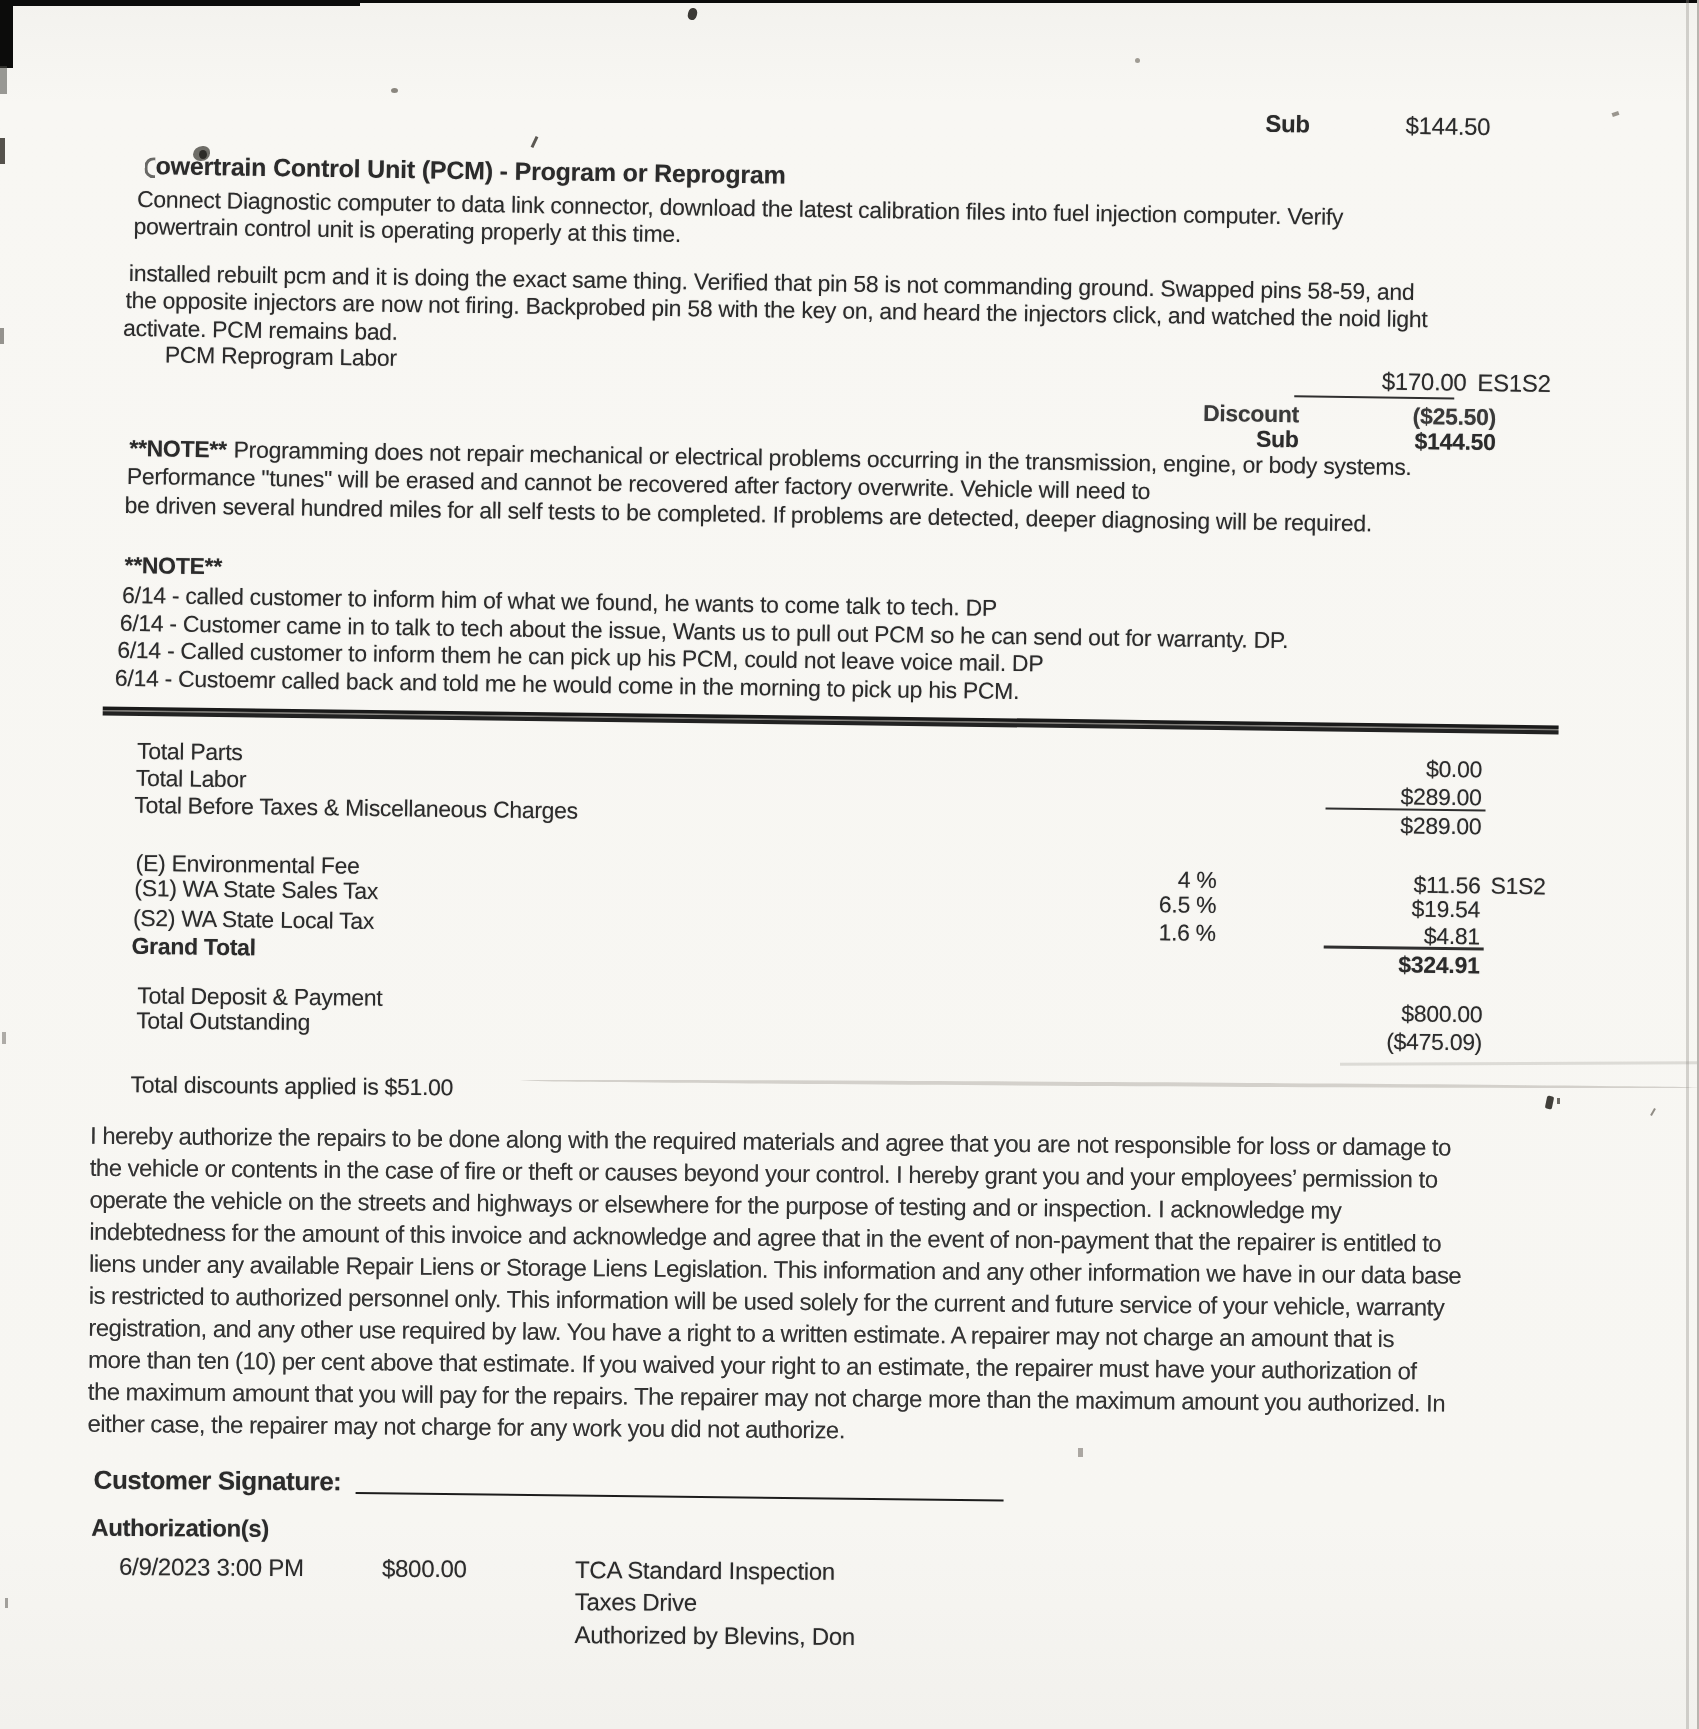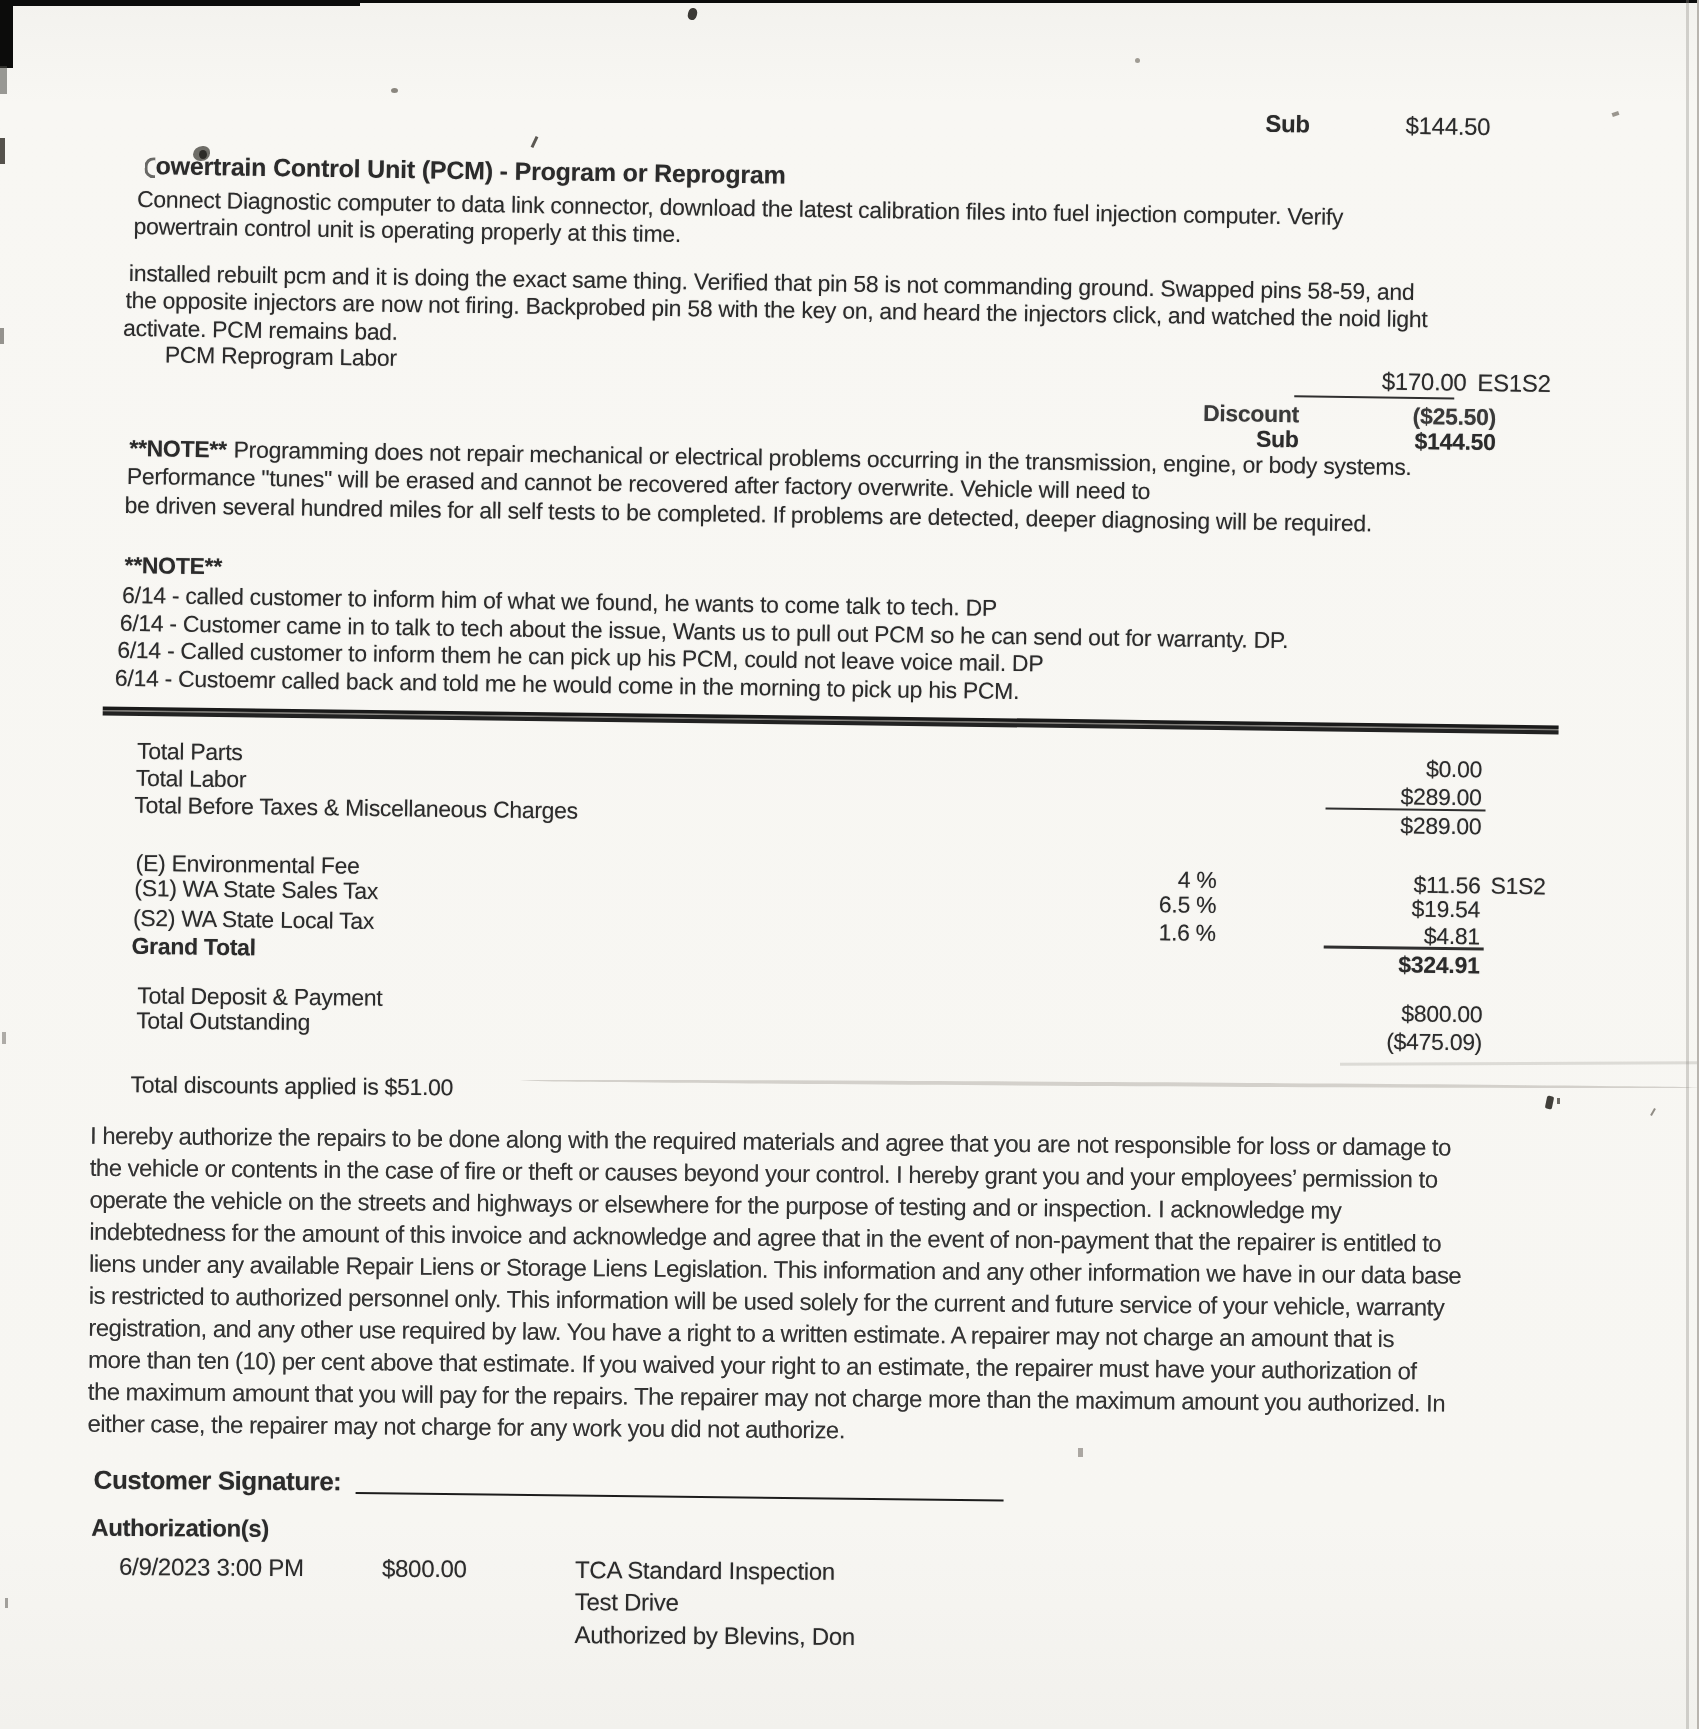--- a/index.html
+++ b/index.html
@@ -121,21 +121,21 @@
 
   <div class="g g5">
     <div class="tx b" style="left:104px;top:1464px;font-size:26px;letter-spacing:-0.5px;">Customer Signature:</div>
     <div class="hline" style="left:366px;top:1491px;width:648px;transform:rotate(0.25deg);background:#1c1c1c;"></div>
 
     <div class="tx b" style="left:102px;top:1513px;font-size:24px;letter-spacing:-0.4px;">Authorization(s)</div>
 
     <div class="tx" style="left:130px;top:1552px;font-size:24px;">6/9/2023 3:00 PM</div>
     <div class="tx" style="left:393px;top:1552px;font-size:24px;">$800.00</div>
     <div class="tx" style="left:586px;top:1552px;font-size:24px;">TCA Standard Inspection</div>
-    <div class="tx" style="left:586px;top:1584px;font-size:24px;">Test Drive</div>
+    <div class="tx" style="left:586px;top:1584px;font-size:24px;">Taxes Drive</div>
     <div class="tx" style="left:586px;top:1617px;font-size:24px;">Authorized by Blevins, Don</div>
   </div>
 
   <div class="artifact" style="left:0;top:0;width:1699px;height:3px;background:#0b0b0b;"></div>
   <div class="artifact" style="left:0;top:0;width:360px;height:6px;background:#0b0b0b;"></div>
   <div class="artifact" style="left:0;top:0;width:13px;height:68px;background:#0c0c0b;"></div>
   <div class="artifact" style="left:0;top:66px;width:7px;height:28px;background:#4a4a46;opacity:.55;"></div>
 
   <div class="artifact" style="left:193px;top:146px;width:17px;height:15px;background:#4b4a44;border-radius:60% 40% 55% 45%;opacity:.8;"></div>
   <div class="artifact" style="left:199px;top:150px;width:8px;height:9px;background:#2d2c28;border-radius:50%;"></div>

